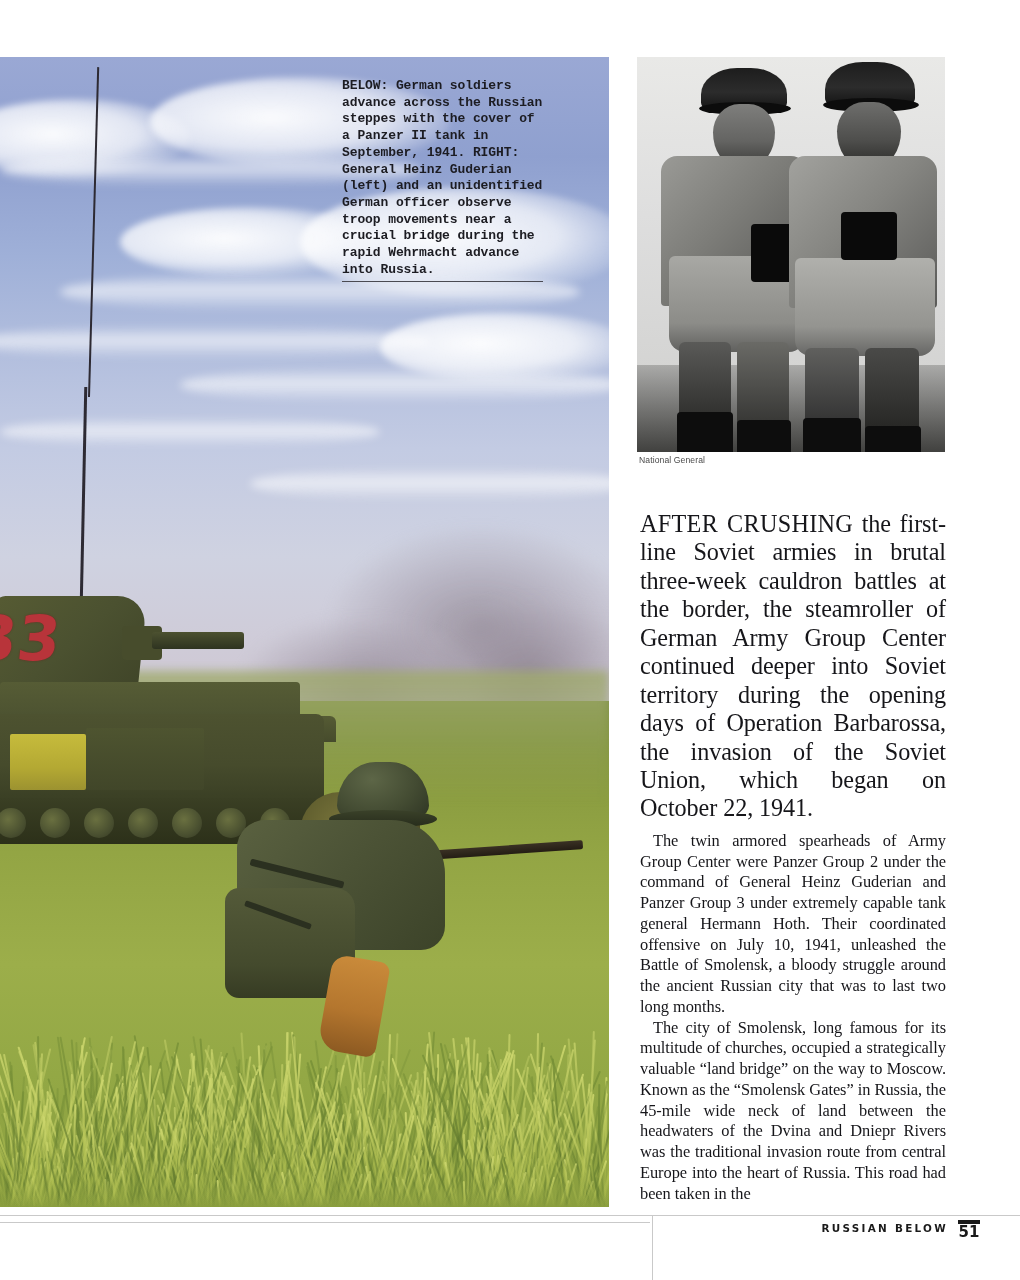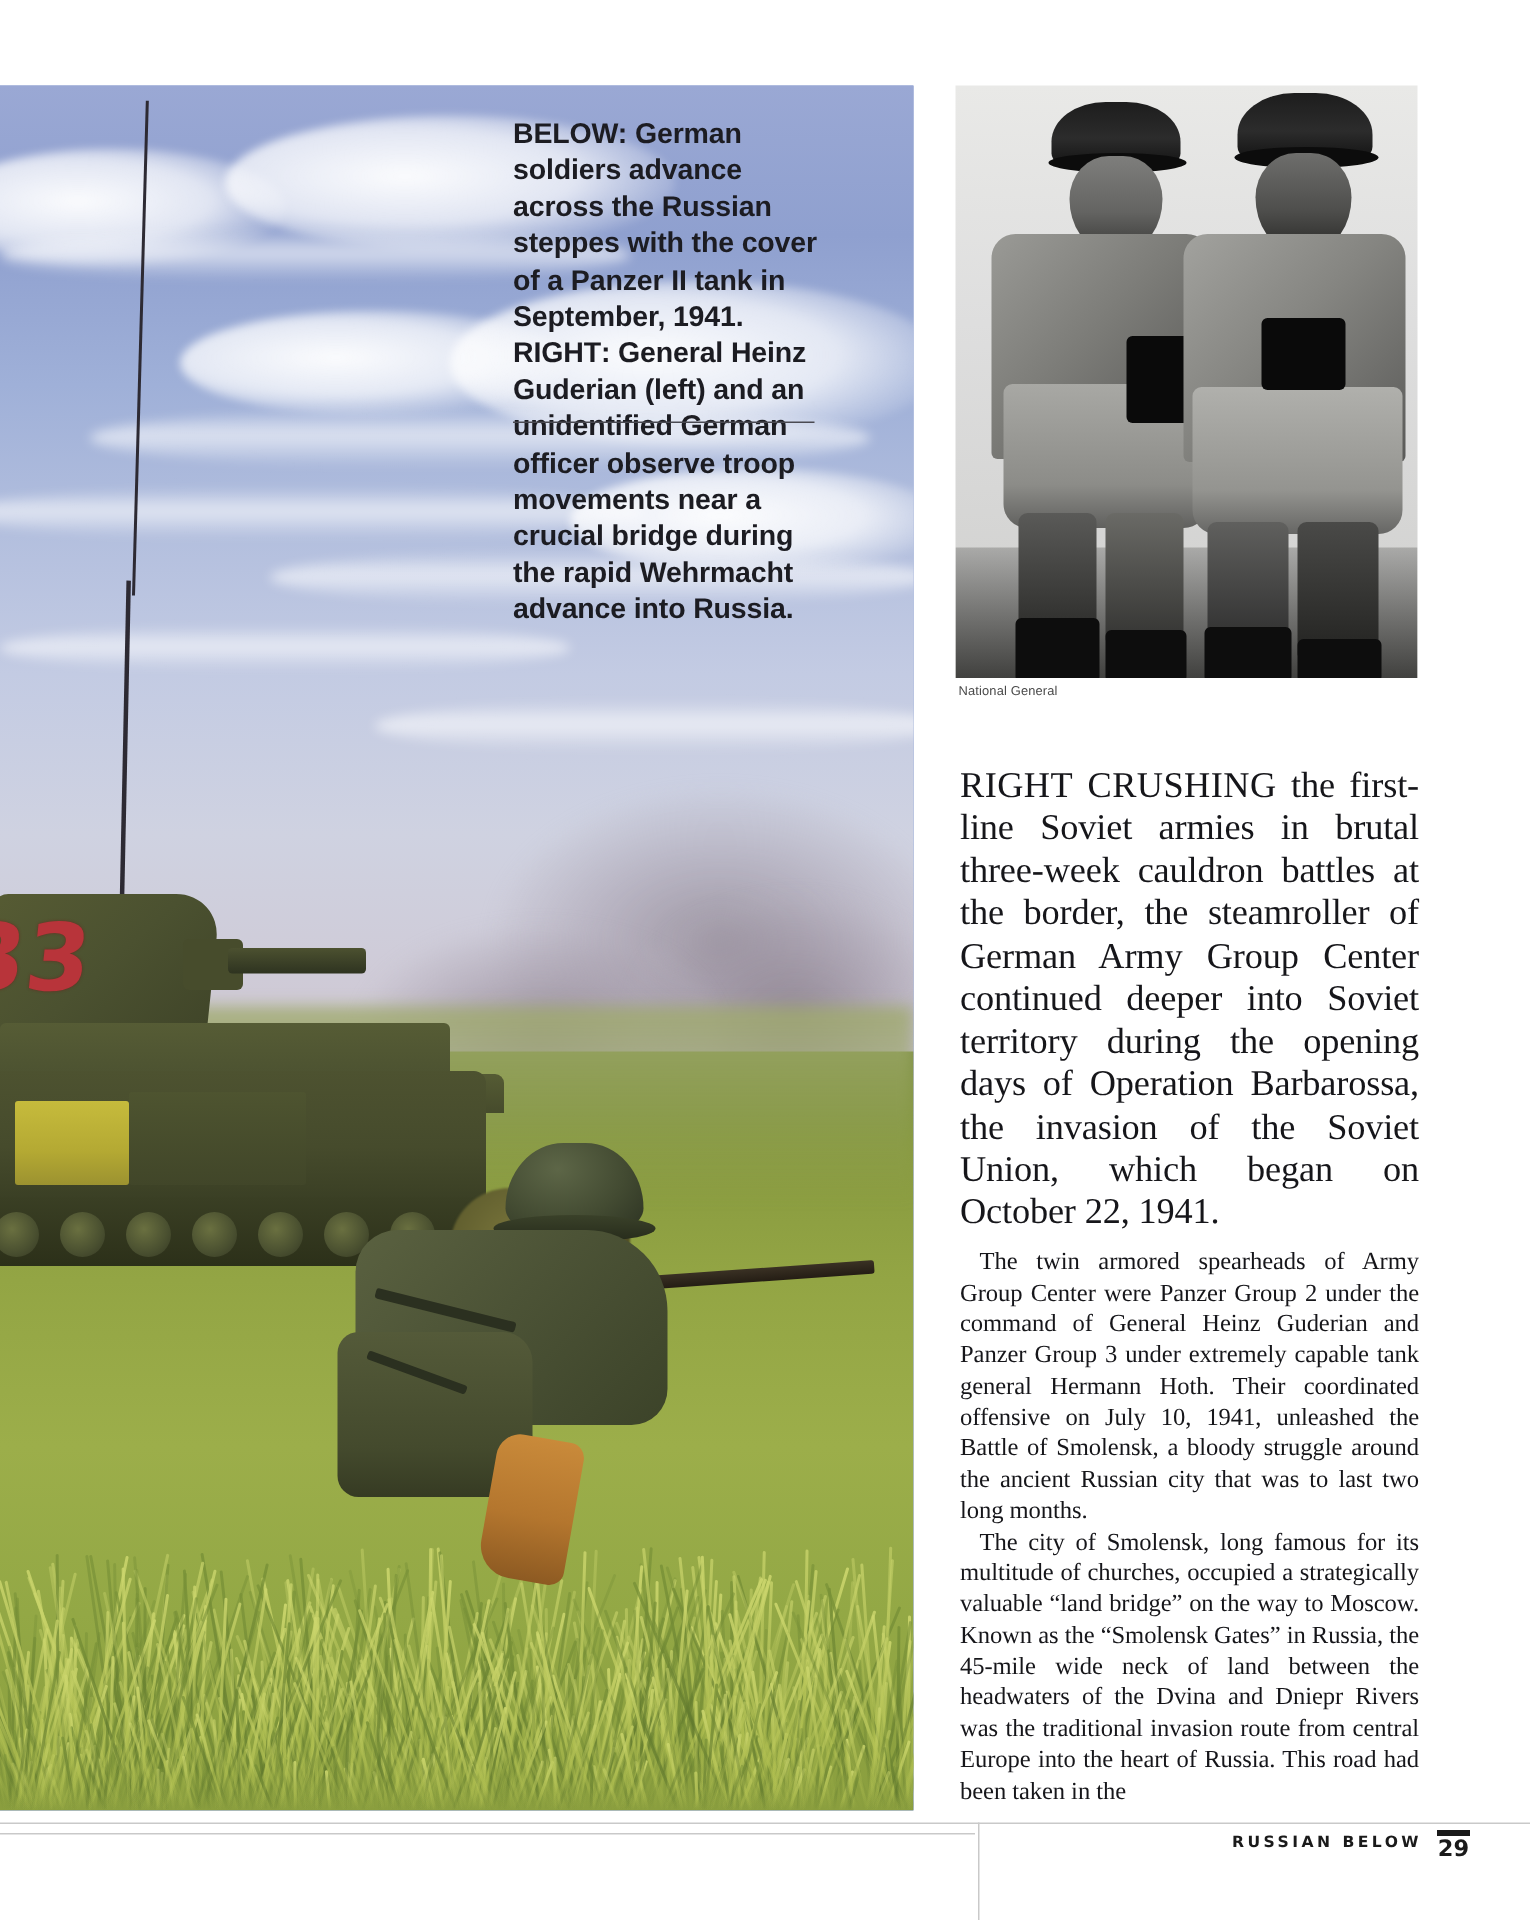--- a/index.html
+++ b/index.html
@@ -276,22 +276,22 @@
     filter: blur(0.6px);
   }
 
   
   .caption {
     position: absolute;
     left: 342px;
     top: 78px;
     width: 206px;
     color: #1c1c22;
-    font-family: Liberation Sans, sans-serif;
-    font-size: 19px;
+    font-family: Liberation Mono, monospace;
+    font-size: 13px;
     font-weight: 600;
     line-height: 1.285;
     letter-spacing: -0.1px;
   }
   .caption b { font-weight: 800; }
   .caption-rule {
     position: absolute;
     left: 342px;
     top: 281px;
     width: 201px;
@@ -1450,28 +1450,28 @@
       <div class="binocs" style="left:56px; top:152px; width:56px; height:48px;"></div>
       <div class="off-legs" style="left:20px; top:288px; width:54px; height:80px; background:linear-gradient(to bottom,#60605e 0%,#303030 100%);"></div>
       <div class="off-legs" style="left:80px; top:288px; width:54px; height:90px; background:linear-gradient(to bottom,#4a4a48 0%,#232321 100%);"></div>
       <div class="off-boot" style="left:18px; top:358px; width:58px; height:36px;"></div>
       <div class="off-boot" style="left:80px; top:366px; width:56px; height:28px;"></div>
     </div>
   </div>
   <div class="bw-credit">National General</div>
 
   <div class="col">
-    <p class="lead"><span class="smallcaps">RIGHT CRUSHING</span><span> the first-line Soviet armies in brutal three-week cauldron battles at the border, the steamroller of German Army Group Center continued deeper into Soviet territory during the opening days of Operation Barbarossa, the invasion of the Soviet Union, which began on October 22, 1941.</span></p>
+    <p class="lead"><span class="smallcaps">AFTER CRUSHING</span><span> the first-line Soviet armies in brutal three-week cauldron battles at the border, the steamroller of German Army Group Center continued deeper into Soviet territory during the opening days of Operation Barbarossa, the invasion of the Soviet Union, which began on October 22, 1941.</span></p>
     <p class="body-p">The twin armored spearheads of Army Group Center were Panzer Group 2 under the command of General Heinz Guderian and Panzer Group 3 under extremely capable tank general Hermann Hoth. Their coordinated offensive on July 10, 1941, unleashed the Battle of Smolensk, a bloody struggle around the ancient Russian city that was to last two long months.</p>
     <p class="body-p">The city of Smolensk, long famous for its multitude of churches, occupied a strategically valuable “land bridge” on the way to Moscow.  Known as the “Smolensk Gates” in Russia, the 45-mile wide neck of land between the headwaters of the Dvina and Dniepr Rivers was the traditional invasion route from central Europe into the heart of Russia. This road had been taken in the</p>
   </div>
 
   <div class="footer-rule-a"></div>
   <div class="footer-rule-b"></div>
   <div class="footer-rule-right"></div>
   <div class="footer-vrule"></div>
   <div class="folio">RUSSIAN BELOW</div>
   <div class="folio-num-wrap">
     <div class="folio-bar"></div>
-    <div class="folio-num">29</div>
+    <div class="folio-num">51</div>
   </div>
 
 </div>
 
 </body></html>

